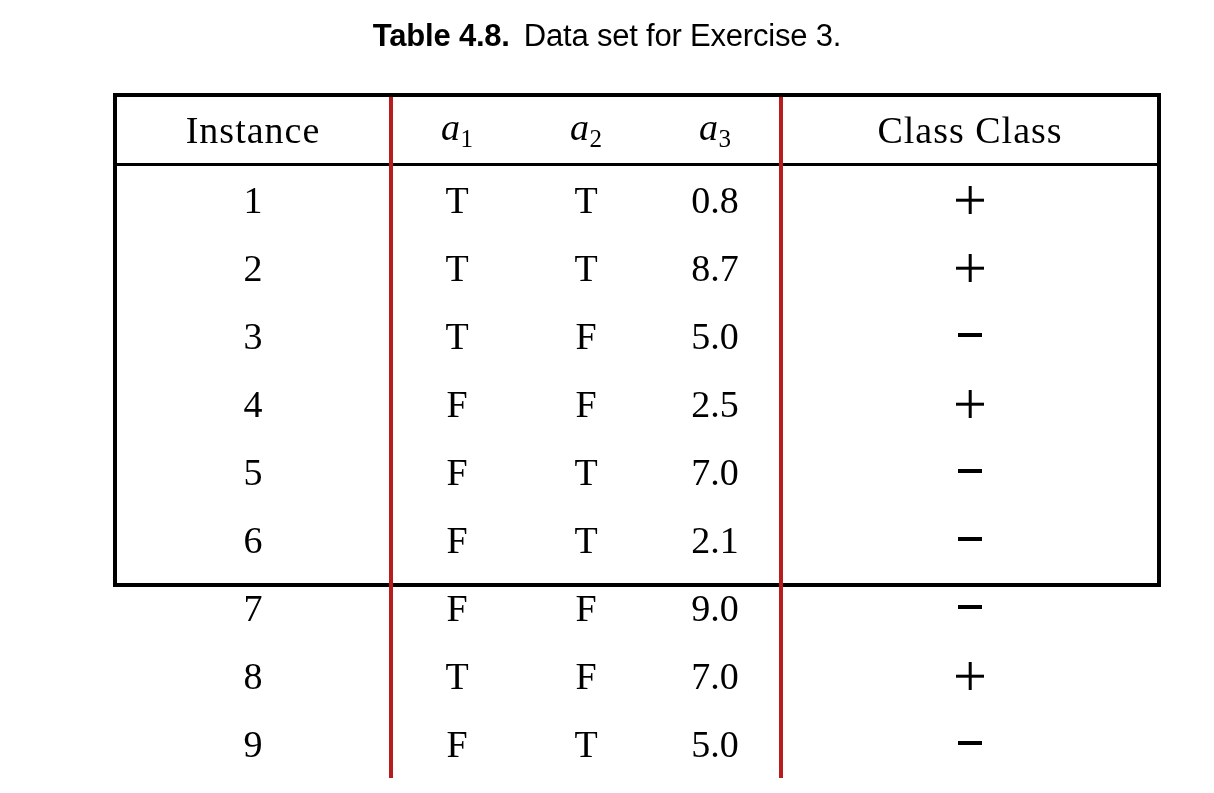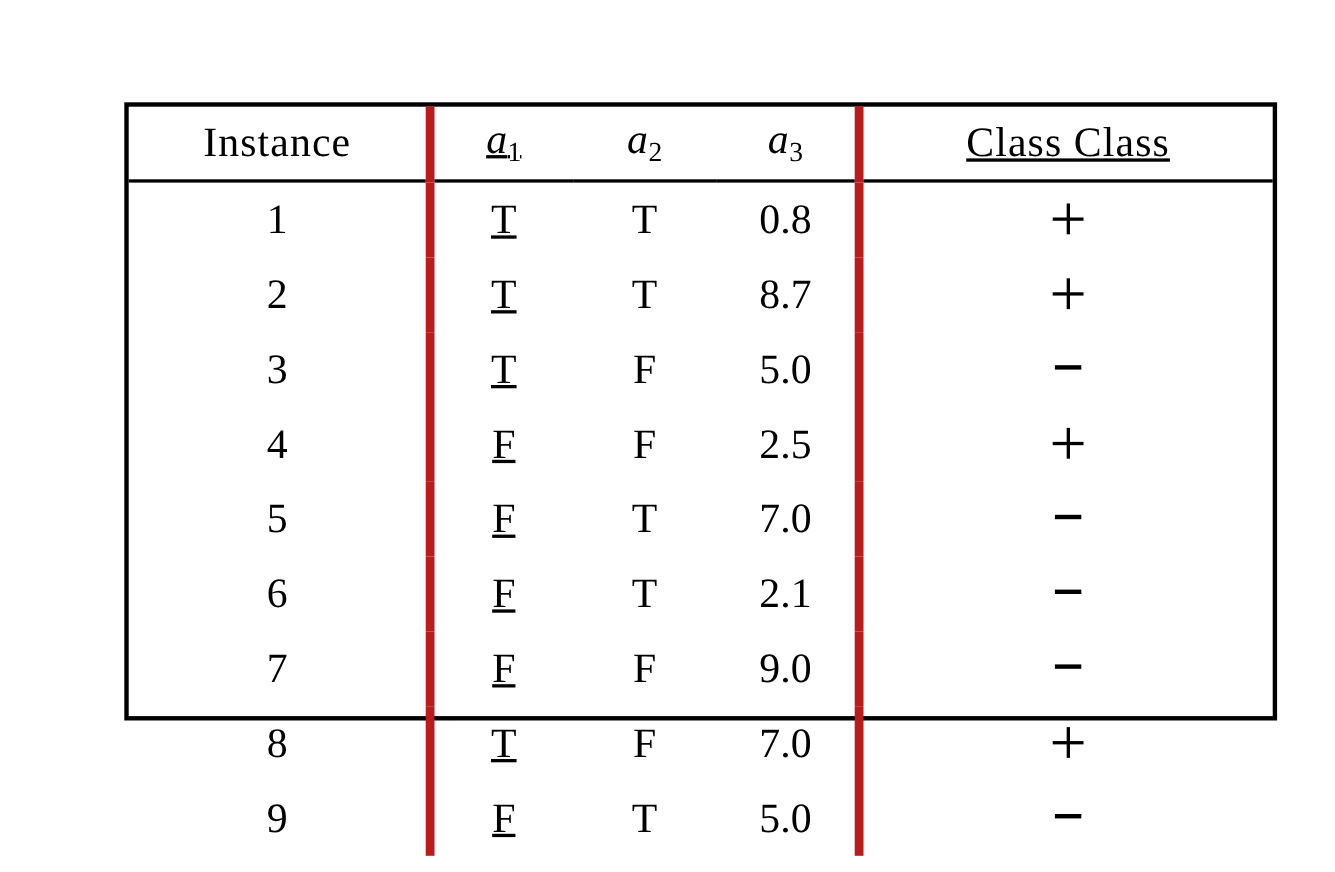--- a/index.html
+++ b/index.html
@@ -45,21 +45,21 @@
   .caption .cap-text {
     font-weight: normal;
   }
 
   
   .table-wrap {
     position: absolute;
     left: 113px;
     top: 93px;
     width: 1048px;
-    height: 562px;
+    height: 494px;
     box-sizing: border-box;
     border-left: 4px solid #000;
     border-right: 4px solid #000;
     border-top: 4px solid #000;
     border-bottom: 4px solid #000;
     background: #ffffff;
   }
 
   table.data {
     border-collapse: collapse;
@@ -78,21 +78,21 @@
     font-family: "Liberation Serif", "DejaVu Serif", serif;
     color: #000;
   }
 
   
   col.c-instance { width: 274px; }
   col.c-a        { width: 130px; }
   col.c-target   { width: 376px; }
 
   
-  .sep-left  { border-left: 8px solid #b91c1c; text-decoration: underline; }
+  .sep-left  { border-left: 4px solid #b91c1c; }
 
   
   thead tr.head-row th {
     height: 66px;
     font-size: 38px;
     line-height: 1;
     border-bottom: 3px solid #000;
   }
   thead .hdr-roman {
     font-family: "Liberation Serif", "DejaVu Serif", serif;
@@ -151,20 +151,23 @@
     height: 100%;
     width: 2.6px;
     transform: translateX(-50%);
   }
 </style>
 </head>
 <body>
 
 <div id="page">
 
+  <div class="caption">
+    <span class="cap-label">Table 4.8.</span><span class="cap-gap"></span><span class="cap-text">Data set for Exercise 3.</span>
+  </div>
 
   <div class="table-wrap">
     <table class="data">
       <colgroup>
         <col class="c-instance">
         <col class="c-a">
         <col class="c-a">
         <col class="c-a">
         <col class="c-target">
       </colgroup>

